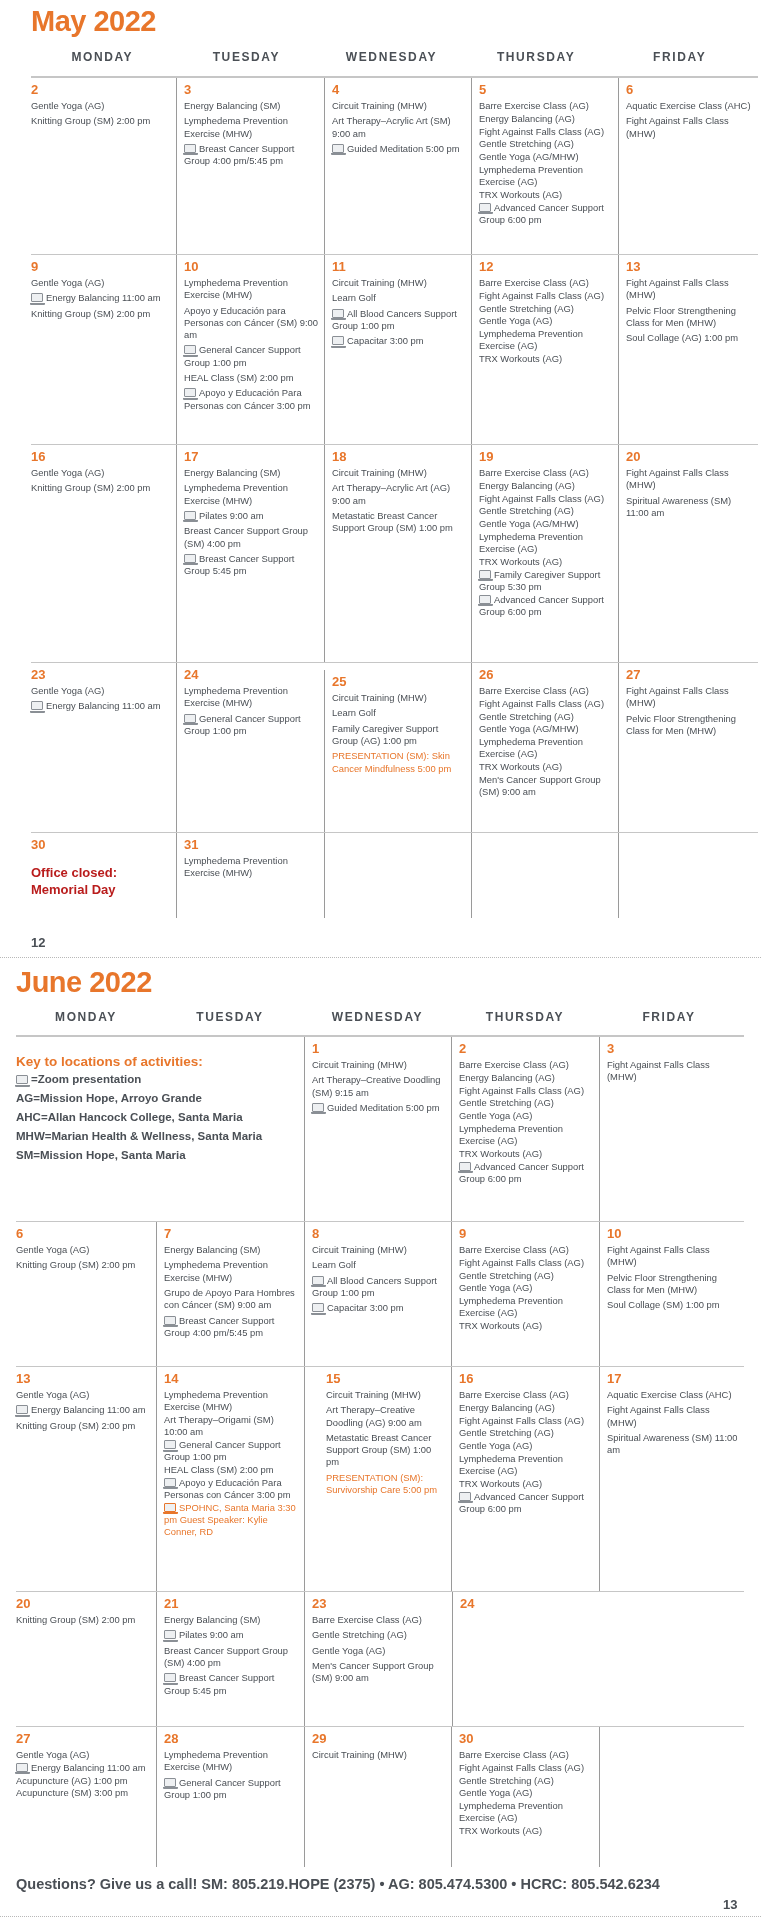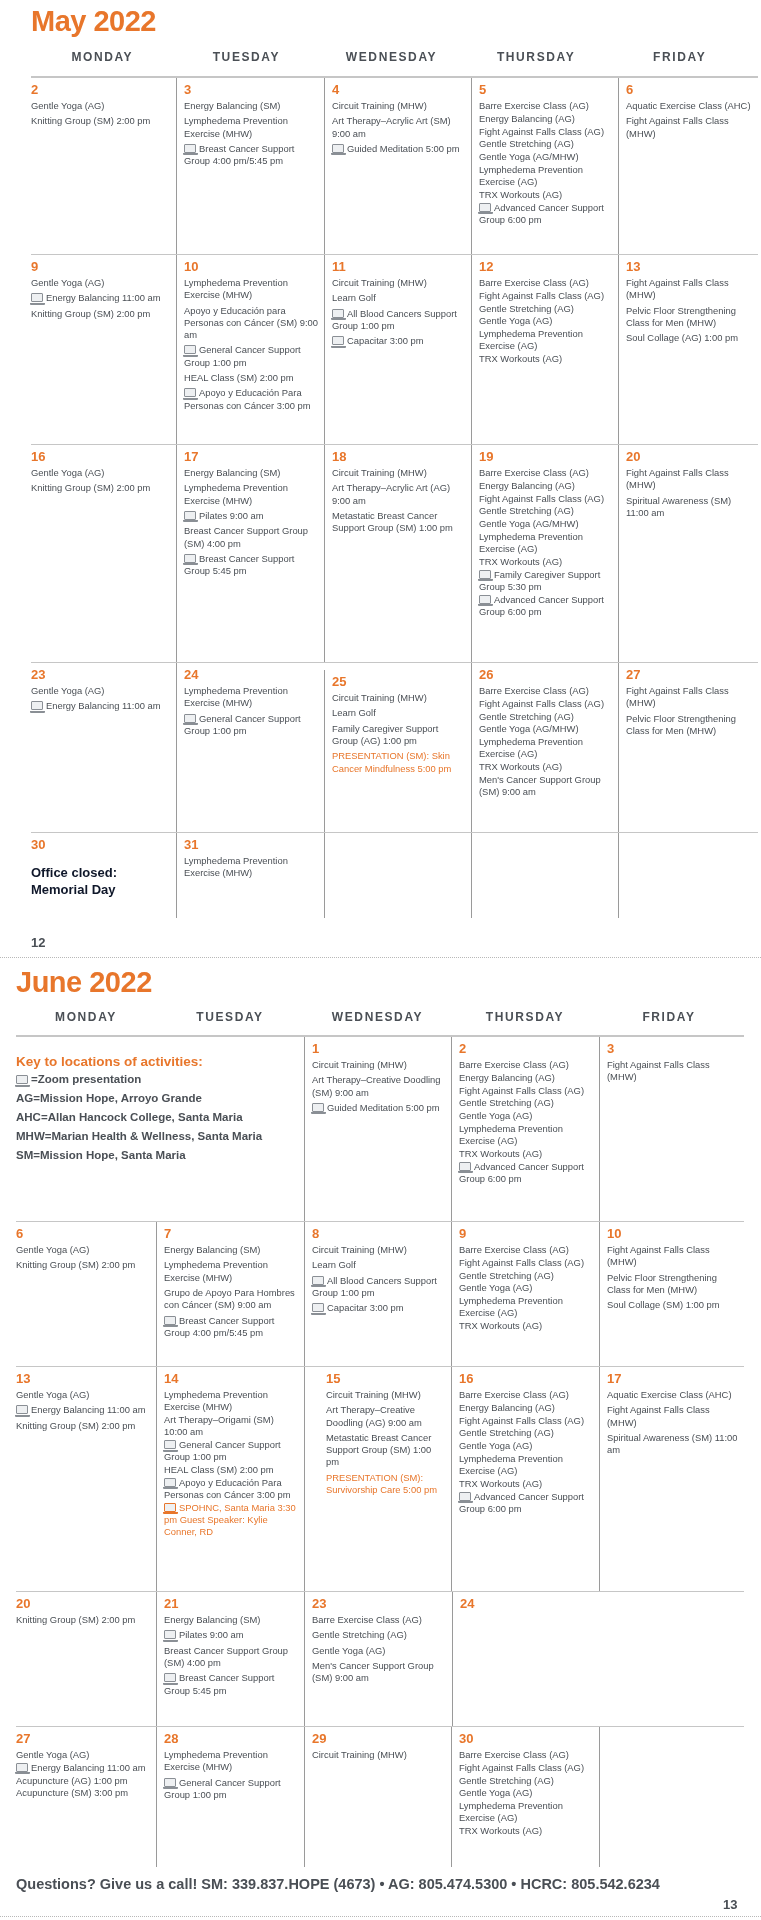--- a/index.html
+++ b/index.html
@@ -16,21 +16,21 @@
   .cell { border-left: 1px solid #9a9a9a; padding: 4px 6px 6px 7px; }
   .cell.first { border-left: none; padding-left: 0; }
   .date { font-size: 13px; font-weight: bold; color: #e8762b; line-height: 15px; margin-bottom: 3px; }
   .ev { font-size: 9.4px; line-height: 12.2px; color: #4a4f55; margin-bottom: 3.2px; }
   .ev.tight { margin-bottom: 0.6px; }
   .ev.orange { color: #e8762b; }
   .zi { display: inline-block; width: 12px; height: 9px; border: 1.4px solid #8a8f95; border-bottom-width: 1px; background: #eef0f2; margin-right: 3px; vertical-align: -1px; position: relative; border-radius: 1px; }
   .zi::after { content: ""; position: absolute; left: -2.5px; right: -2.5px; bottom: -3.5px; height: 2px; background: #8a8f95; border-radius: 0 0 1px 1px; }
   .zi.o { border-color: #e8762b; }
   .zi.o::after { background: #e8762b; }
-  .closed { font-size: 13px; font-weight: bold; color: #0f172a; line-height: 17px; margin-top: 12px; }
+  .closed { font-size: 13px; font-weight: bold; color: #b91c1c; line-height: 17px; margin-top: 12px; }
 
   .pagenum { position: absolute; font-size: 13px; font-weight: bold; color: #4a4f55; }
   .dotline { position: absolute; left: 0; width: 761px; border-top: 1.5px dotted #b8b8b8; }
 
   .key { padding-top: 8px; }
   .key-title { font-size: 13.5px; font-weight: bold; color: #e8762b; line-height: 17px; }
   .key-desc { font-size: 11.5px; color: #5a5f65; line-height: 14px; margin-bottom: 8px; }
   .key-line { font-size: 11.5px; font-weight: bold; color: #4a4f55; line-height: 19px; }
 
   .footer { position: absolute; font-size: 14.5px; font-weight: bold; color: #4a4f55; }
@@ -224,21 +224,21 @@
       <div class="key-line"><span class="zi"></span><span>=Zoom presentation</span></div>
       <div class="key-line">AG=Mission Hope, Arroyo Grande</div>
       <div class="key-line">AHC=Allan Hancock College, Santa Maria</div>
       <div class="key-line">MHW=Marian Health &amp; Wellness, Santa Maria</div>
       <div class="key-line">SM=Mission Hope, Santa Maria</div>
     </div>
     <div id="june-first-week" style="display:flex;">
         <div class="cell" style="width: 147px;">
           <div class="date">1</div>
           <div class="ev"><span>Circuit Training (MHW)</span></div>
-          <div class="ev"><span>Art Therapy–Creative Doodling (SM) 9:00 am</span></div>
+          <div class="ev"><span>Art Therapy–Creative Doodling (SM) 9:15 am</span></div>
           <div class="ev"><span class="zi"></span><span>Guided Meditation 5:00 pm</span></div>
         </div>
         <div class="cell" style="width: 148px;">
           <div class="date">2</div>
           <div class="ev tight"><span>Barre Exercise Class (AG)</span></div>
           <div class="ev tight"><span>Energy Balancing (AG)</span></div>
           <div class="ev tight"><span>Fight Against Falls Class (AG)</span></div>
           <div class="ev tight"><span>Gentle Stretching (AG)</span></div>
           <div class="ev tight"><span>Gentle Yoga (AG)</span></div>
           <div class="ev tight"><span>Lymphedema Prevention Exercise (AG)</span></div>
@@ -373,15 +373,15 @@
         <div class="ev tight"><span>Barre Exercise Class (AG)</span></div>
         <div class="ev tight"><span>Fight Against Falls Class (AG)</span></div>
         <div class="ev tight"><span>Gentle Stretching (AG)</span></div>
         <div class="ev tight"><span>Gentle Yoga (AG)</span></div>
         <div class="ev tight"><span>Lymphedema Prevention Exercise (AG)</span></div>
         <div class="ev tight"><span>TRX Workouts (AG)</span></div>
       </div>
       <div class="cell" style="width: 145px;"></div>
     </div>
   </div>
-<div class="footer" style="left:16px; top:1876px;">Questions? Give us a call! SM: 339.837.HOPE (4673) • AG: 805.474.5300 • HCRC: 805.542.6234</div>
+<div class="footer" style="left:16px; top:1876px;">Questions? Give us a call! SM: 805.219.HOPE (2375) • AG: 805.474.5300 • HCRC: 805.542.6234</div>
 <div class="pagenum" style="left:723px; top:1897px;">13</div>
 <div class="dotline" style="top:1916px;"></div>
 
 </body></html>

